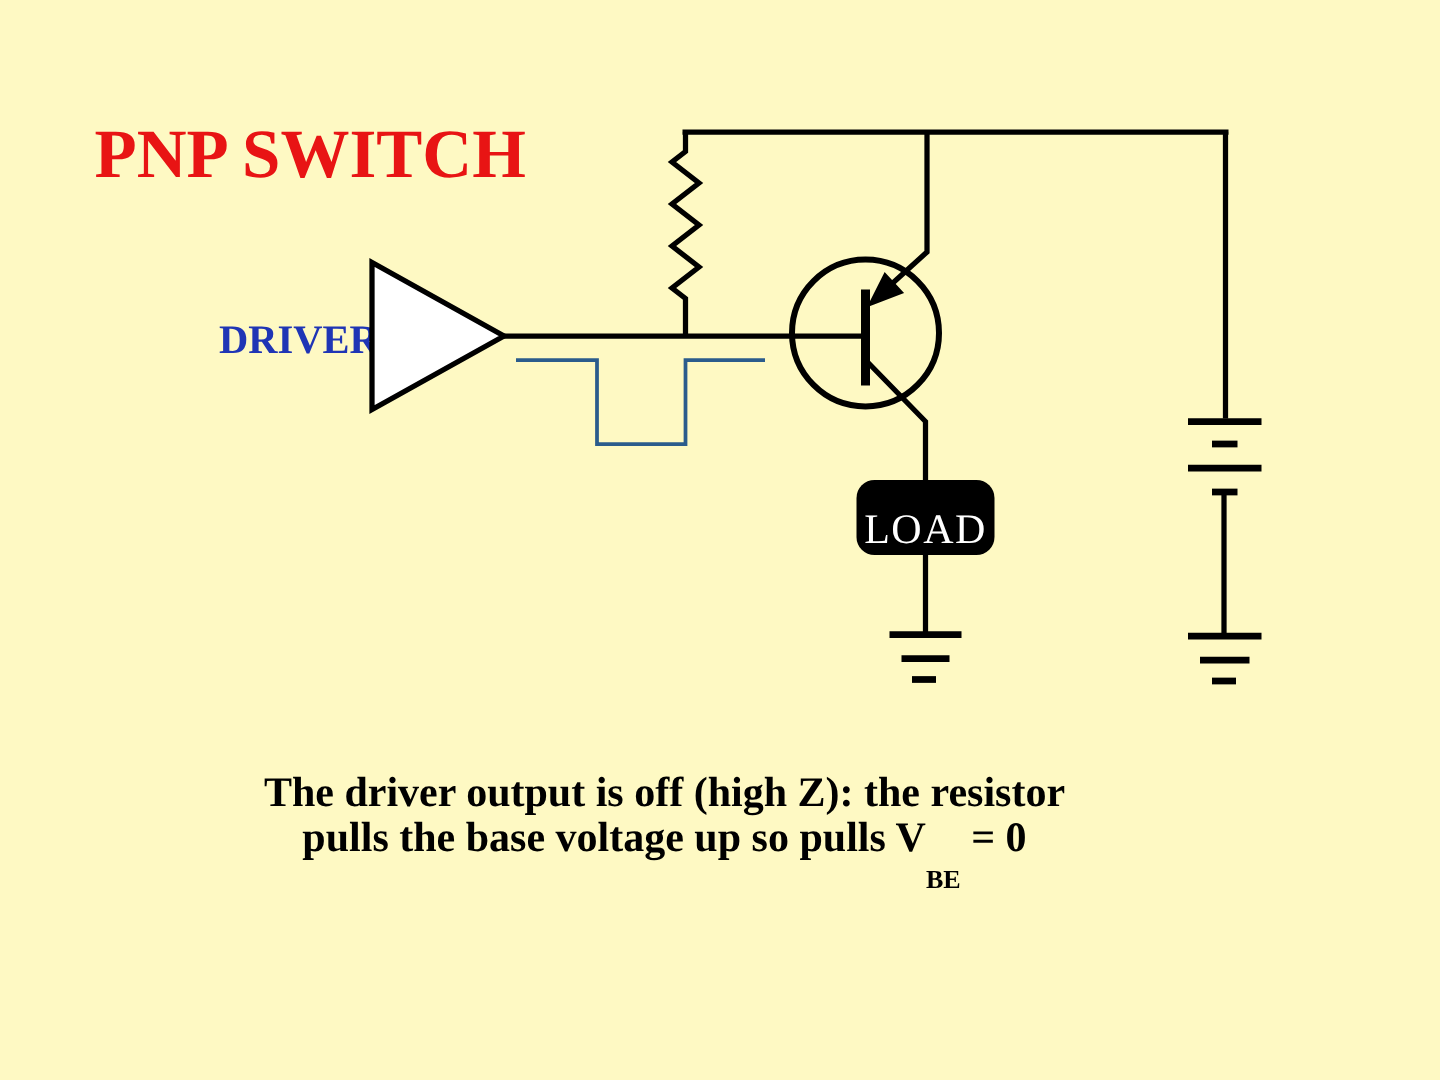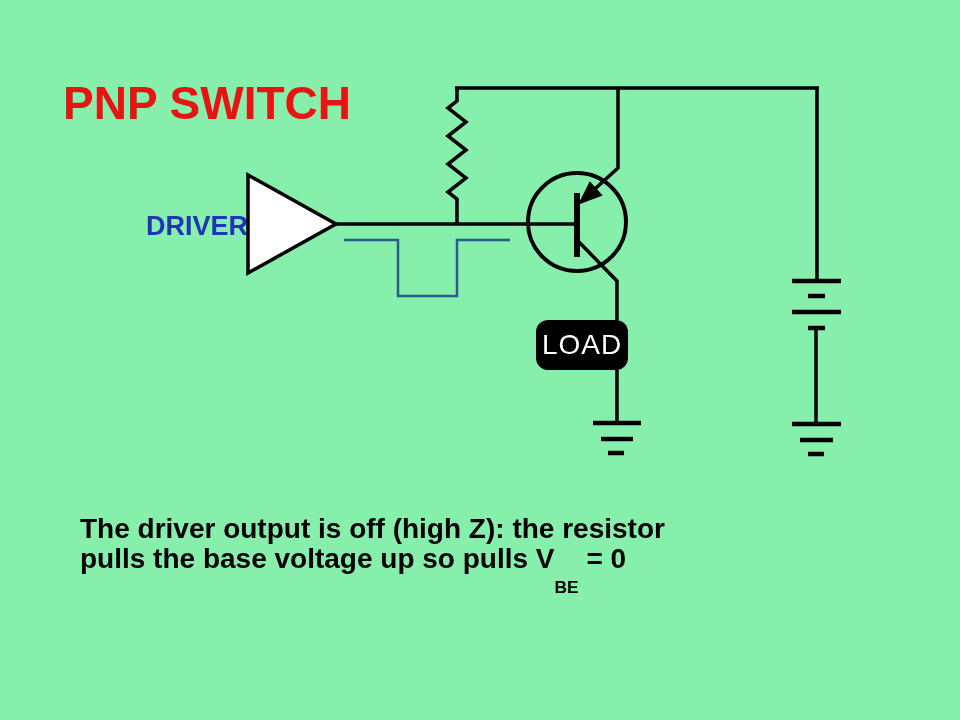--- a/index.html
+++ b/index.html
@@ -1,38 +1,38 @@
 <!DOCTYPE html>
 <html><head>
 <meta charset="utf-8">
 <style>
   html,body{margin:0;padding:0;background:#fff;}
   .slide{
-    position:relative;width:960px;height:720px;background:#86efac;overflow:hidden;
-    font-family:Liberation Sans, sans-serif;
+    position:relative;width:960px;height:720px;background:#fef9c3;overflow:hidden;
+    font-family:Liberation Serif, serif;
   }
   .title{
     position:absolute;left:63px;top:76px;margin:0;
     font-size:46px;font-weight:bold;letter-spacing:0px;color:#e81414;
     white-space:nowrap;
   }
   .driver-label{
     position:absolute;left:146px;top:211px;
     font-size:27px;font-weight:bold;color:#1f35b5;white-space:nowrap;
   }
   .circuit-svg{position:absolute;left:0;top:0;width:960px;height:720px;}
   .load-box{
-    position:absolute;left:536px;top:320px;width:92px;height:50px;
+    position:absolute;left:571px;top:320px;width:92px;height:50px;
     background:#000000;border-radius:12px;
-    display:flex;align-items:center;justify-content:center;
+    display:flex;align-items:flex-end;justify-content:center;
   }
   .load-box span{color:#ffffff;font-size:28px;font-weight:400;letter-spacing:1px;}
   .caption{
     position:absolute;left:80px;top:514px;width:726px;
-    color:#000000;font-weight:bold;font-size:28px;line-height:30px;
+    text-align:center;color:#000000;font-weight:bold;font-size:28px;line-height:30px;
   }
   .caption sub{font-size:0.62em;font-weight:bold;position:relative;top:18px;letter-spacing:0;}
 </style>
 </head>
 <body>
 
 <div class="slide">
 
   <h1 class="title">PNP SWITCH</h1>
 

